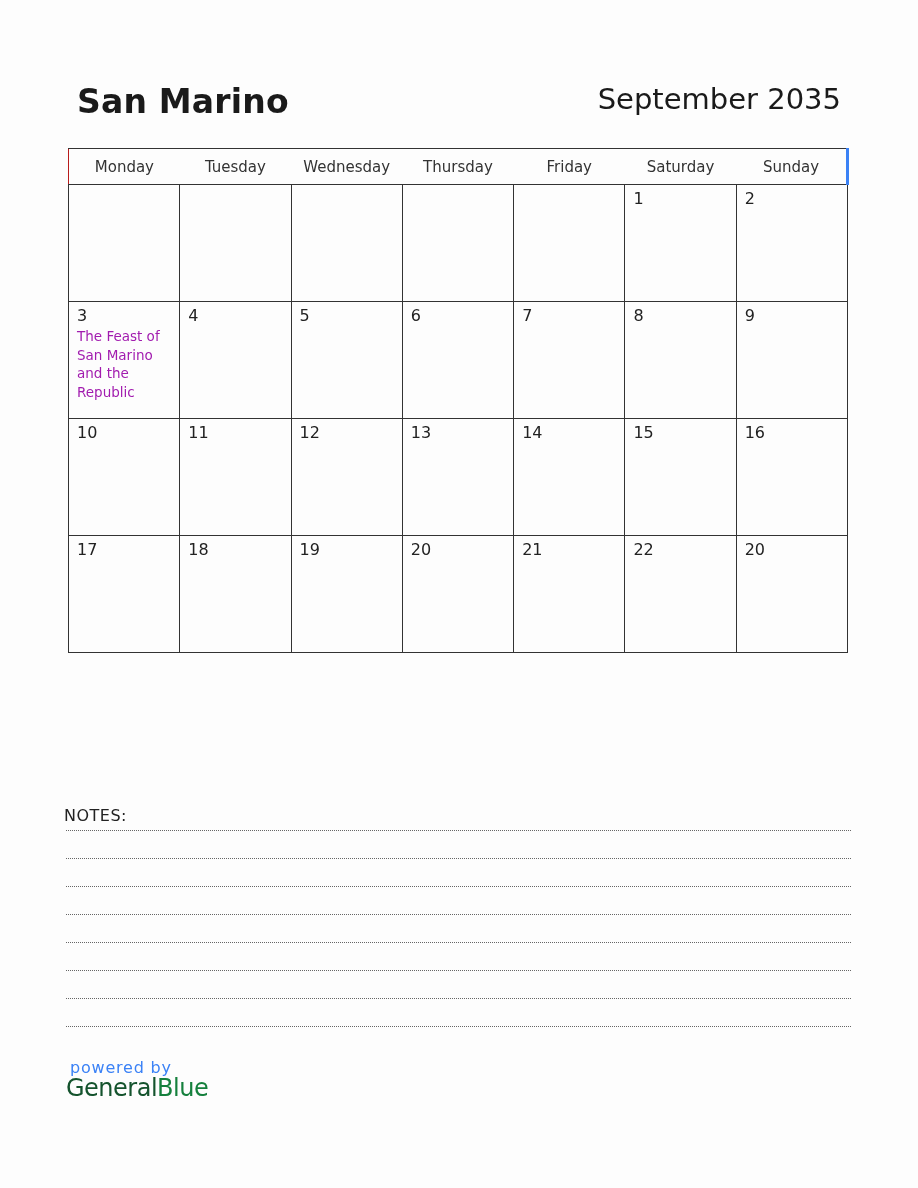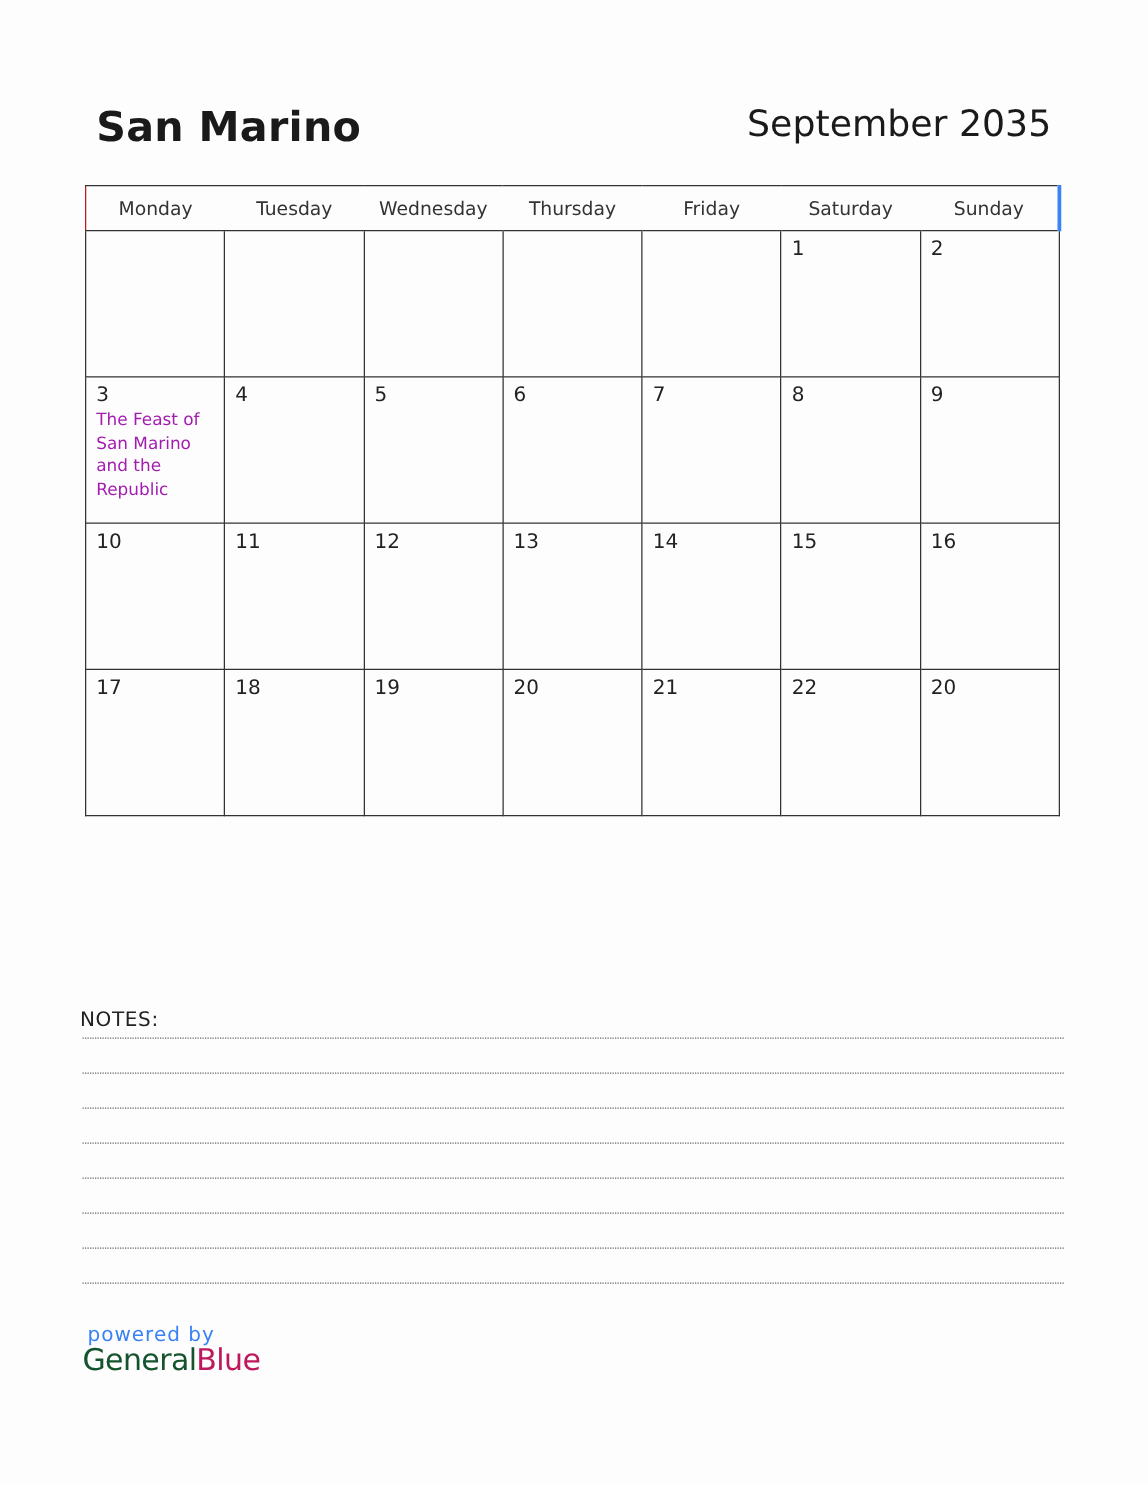--- a/index.html
+++ b/index.html
@@ -11,21 +11,21 @@
   table.cal th:first-child { border-left:1px solid #b91c1c; }
   table.cal th:last-child { border-right:3px solid #3b82f6; }
   table.cal td { height:116px; border:1px solid #333; vertical-align:top; padding:0; position:relative; }
   .daynum { position:absolute; left:8px; top:4px; font-size:16px; color:#222; }
   .holiday { position:absolute; left:8px; top:25px; font-size:13.5px; line-height:18.5px; color:#a21caf; width:100px; }
   .notes-label { position:absolute; left:64px; top:806px; font-size:16px; color:#222; letter-spacing:0.5px; }
   .note-line { position:absolute; left:66px; width:785px; border-top:1px dotted #666; height:0; }
   .powered { position:absolute; left:70px; top:1058px; font-size:16px; color:#3b82f6; letter-spacing:0.8px; }
   .brand { position:absolute; left:66px; top:1074px; font-size:24px; letter-spacing:-0.5px; }
   .brand .g { color:#14532d; }
-  .brand .b { color:#be185d; }
+  .brand .b { color:#15803d; }
 </style>
 </head>
 <body>
 
 <div class="title-left">San Marino</div>
 <div class="title-right">September 2035</div>
 
 <table class="cal">
   <thead>
     <tr>

